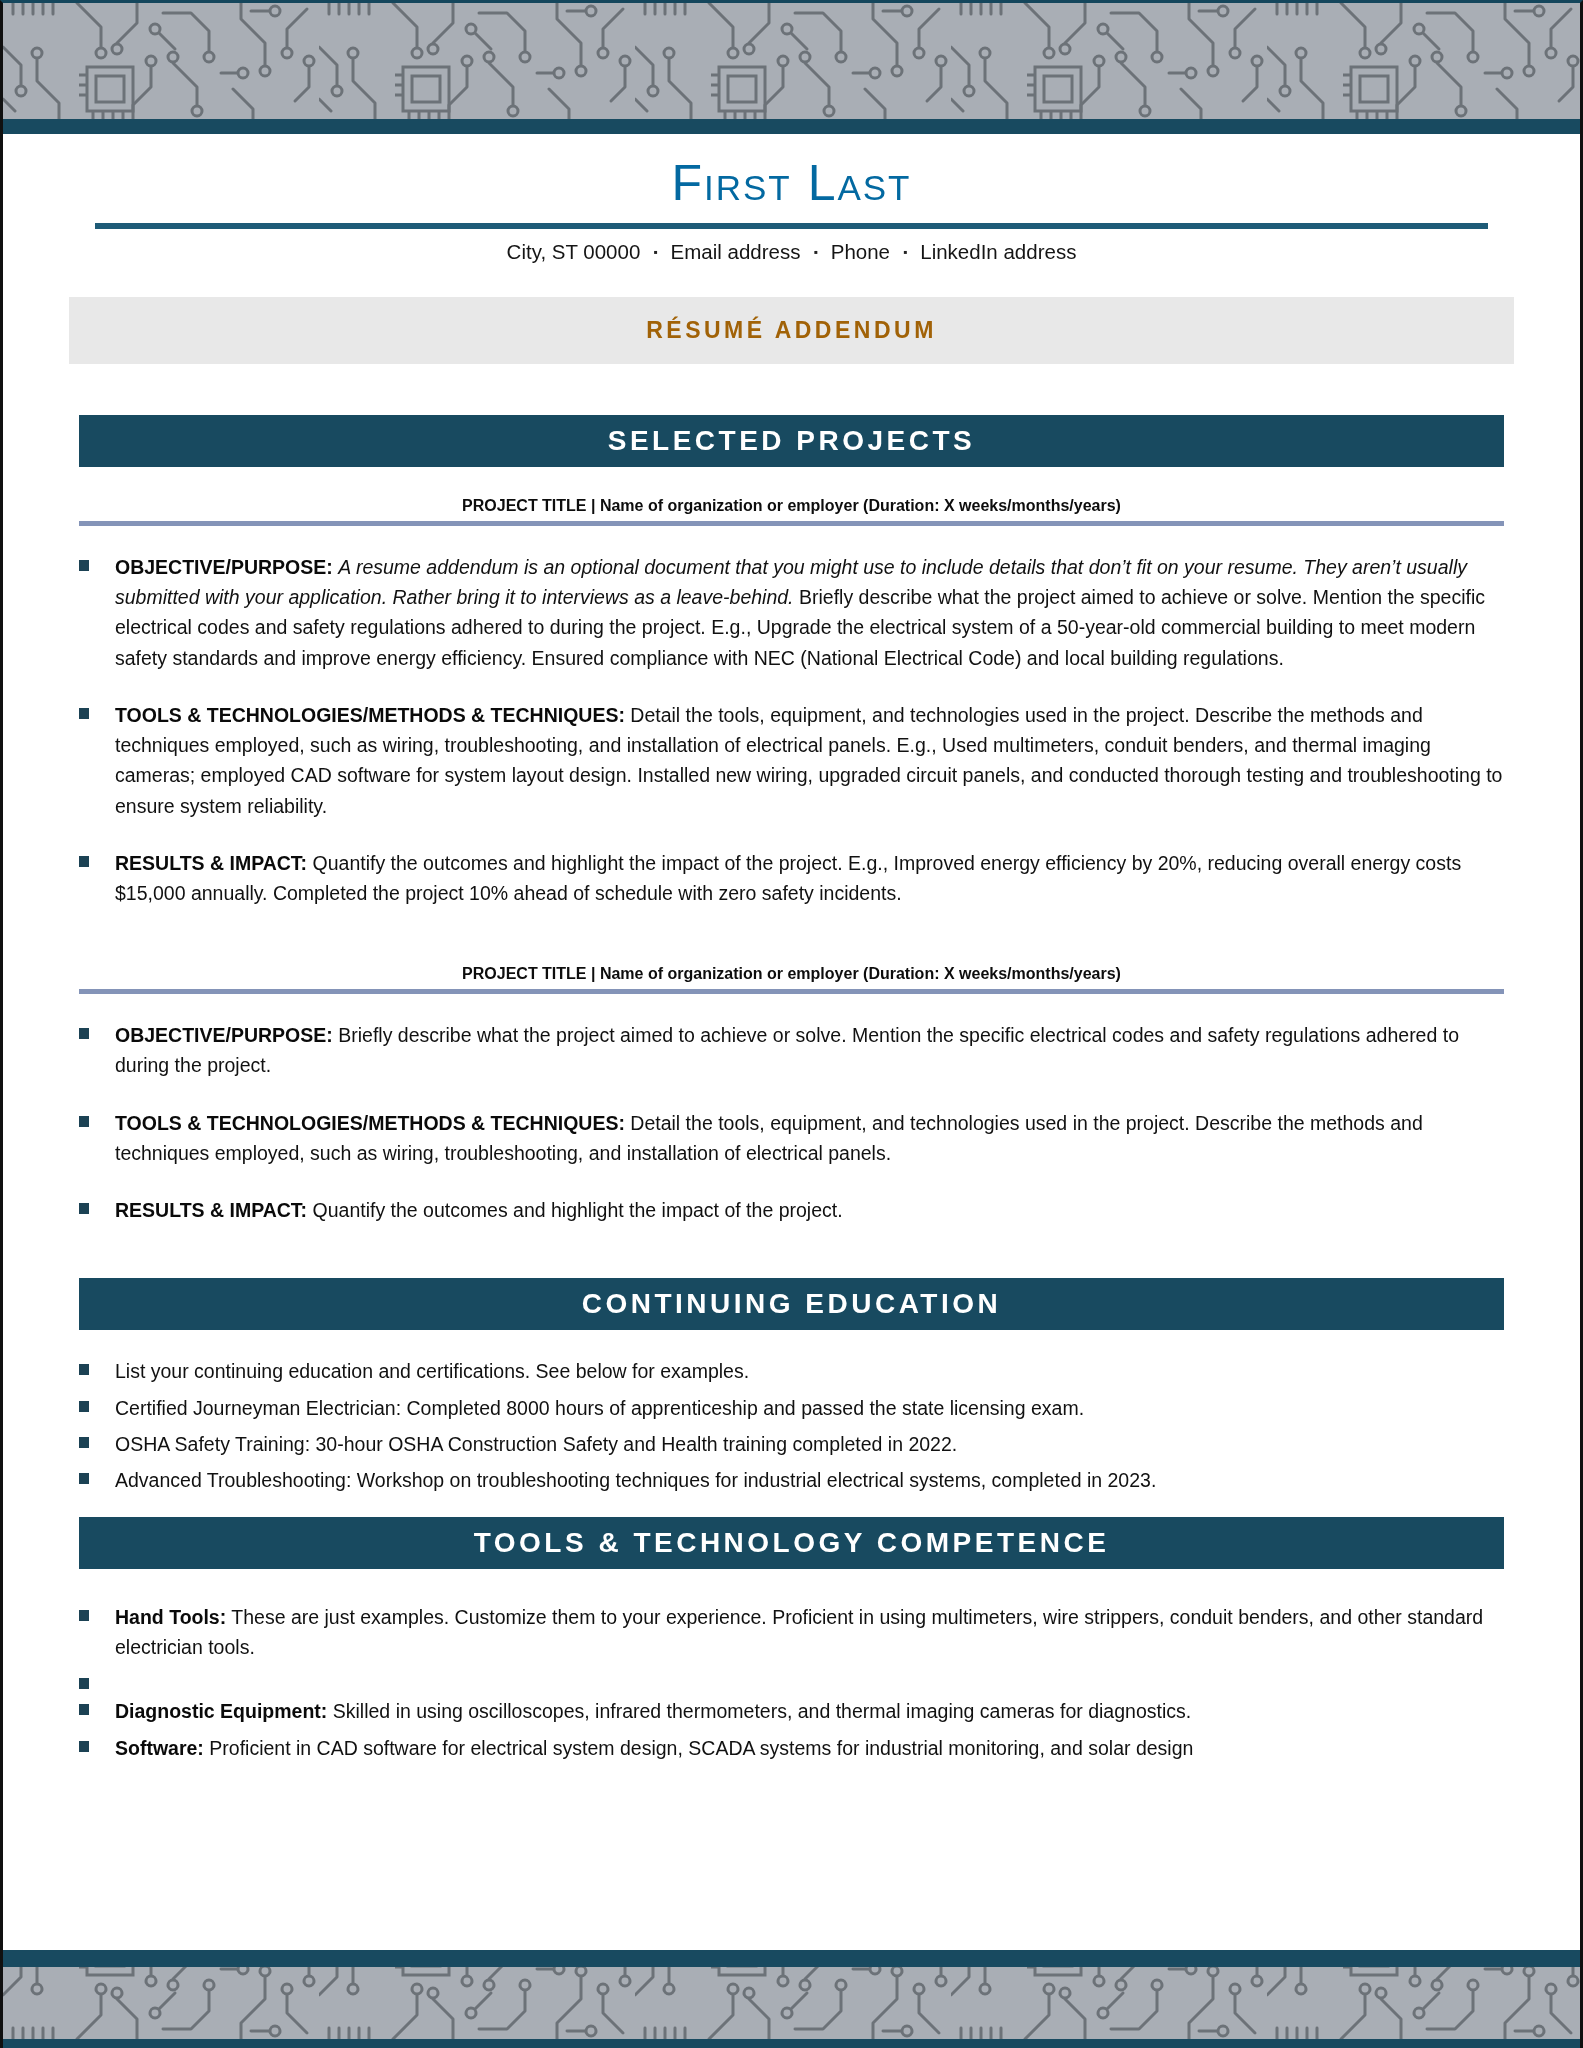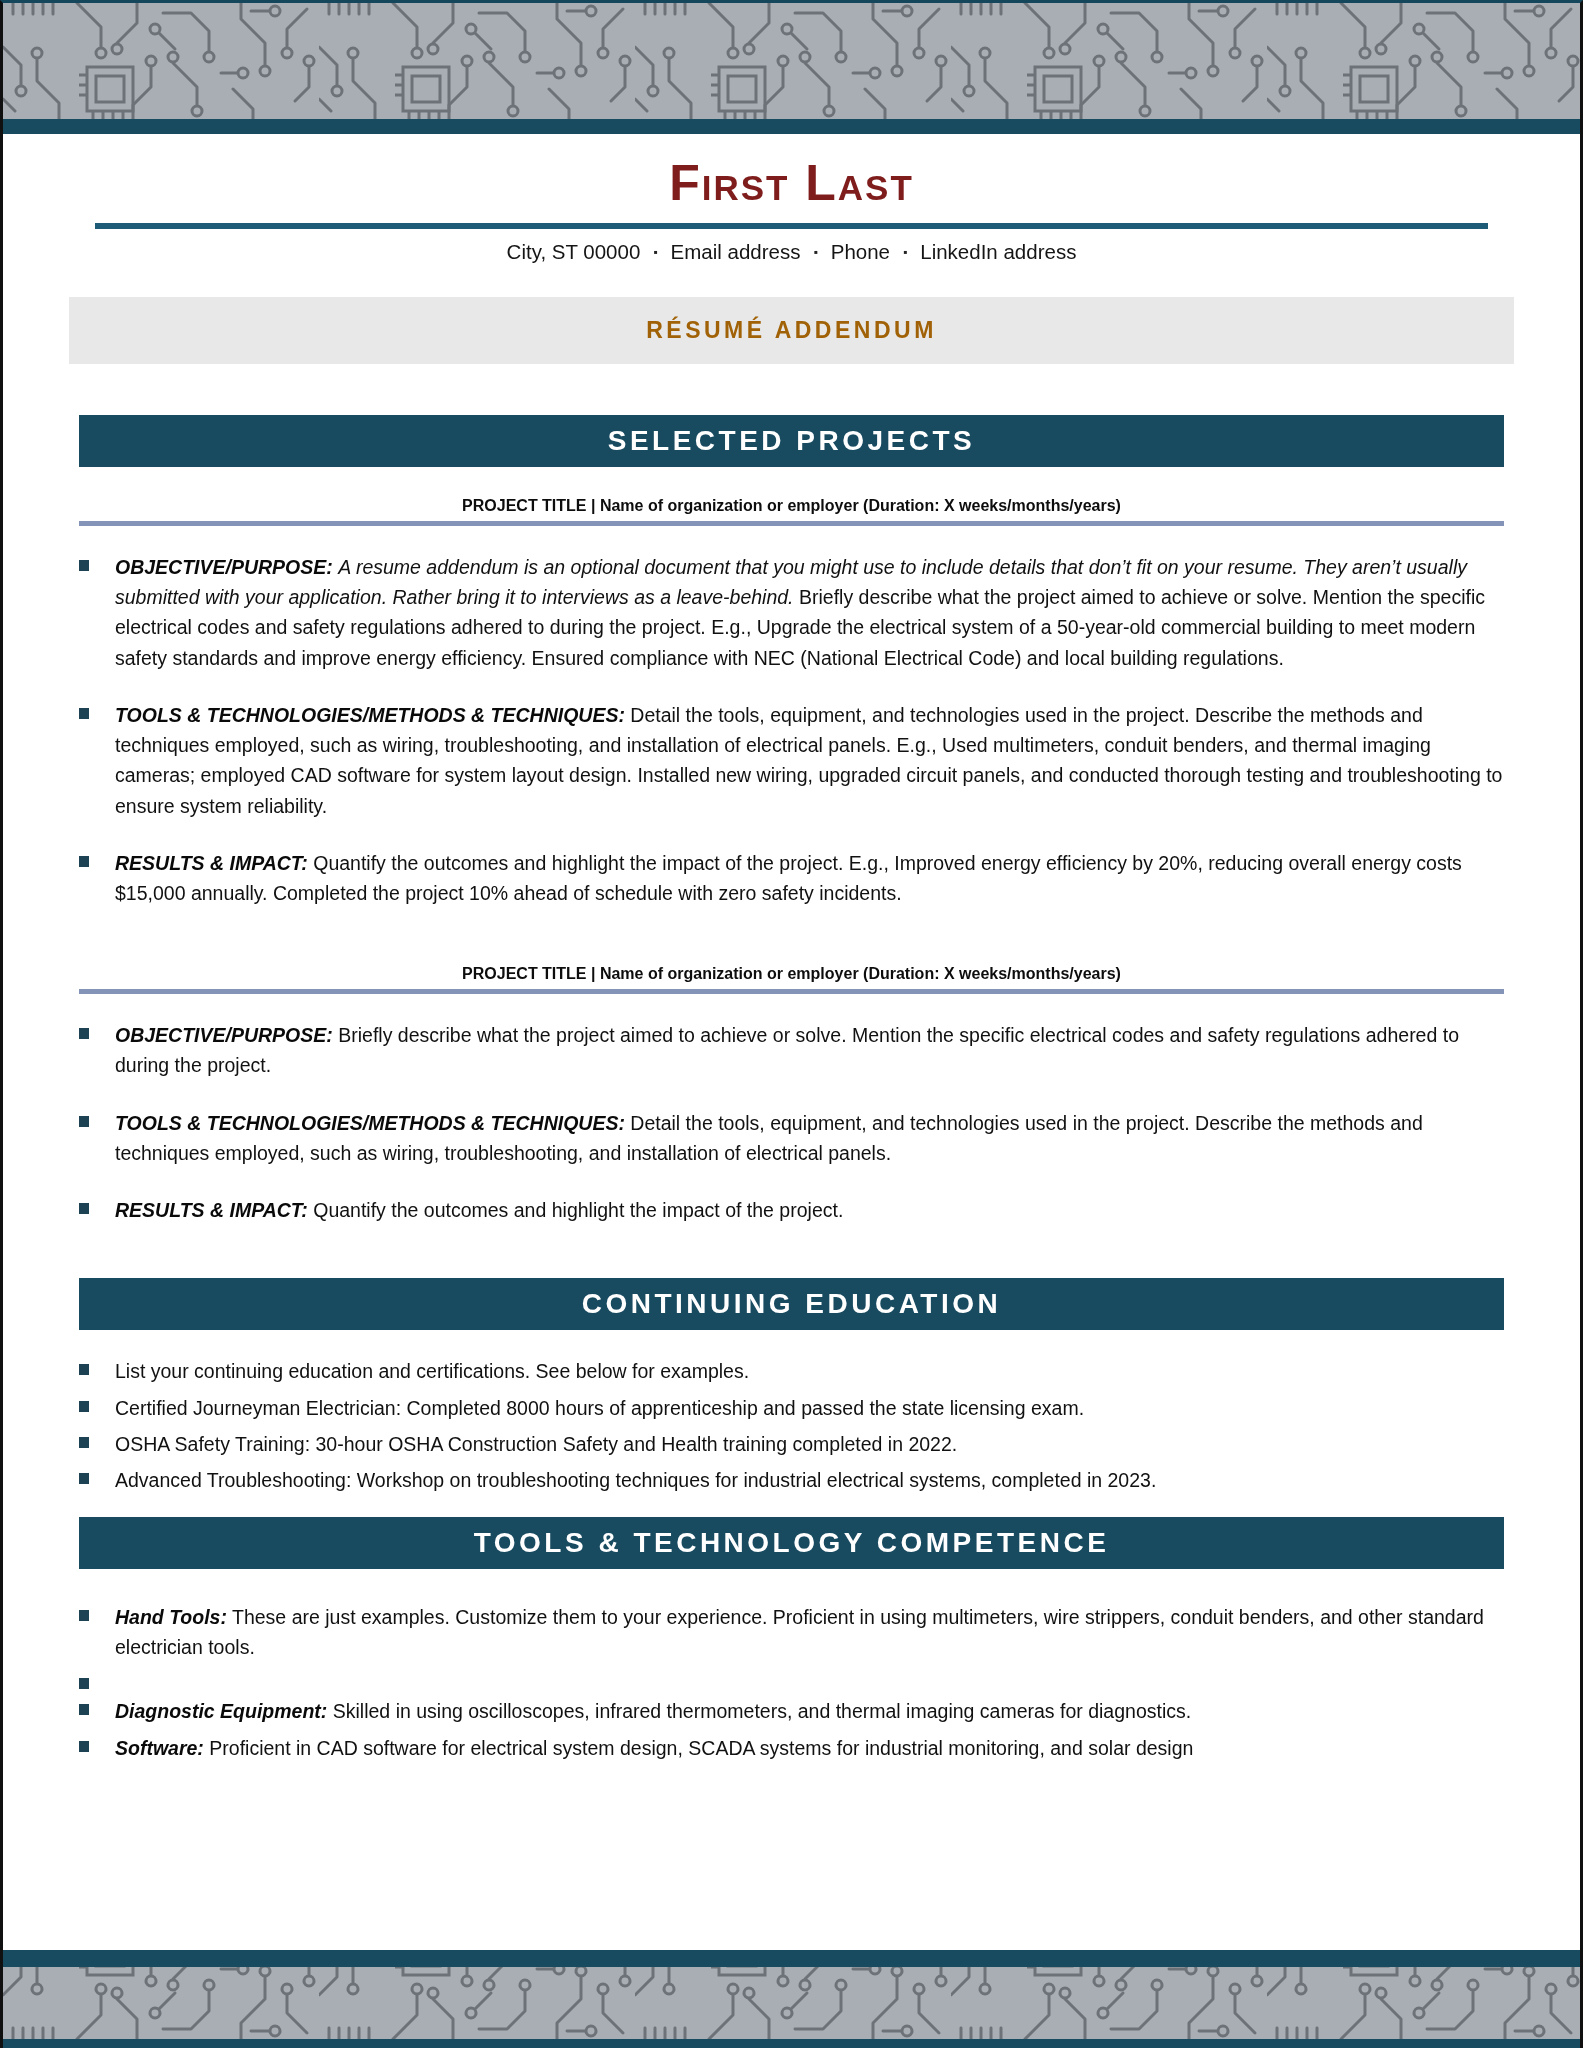--- a/index.html
+++ b/index.html
@@ -26,24 +26,24 @@
   .teal-bar.hdr { height: 15px; }
   .teal-bar.ftr-top { height: 17px; }
   .teal-bar.ftr-bottom { height: 9px; }
 
   
   .name {
     margin-top: 22px;
     text-align: center;
     font-size: 50px;
     line-height: 1.1;
-    font-weight: bold;
+    font-weight: normal;
     font-variant: small-caps;
     letter-spacing: 2px;
-    color: #7f1d1d;
+    color: #0369a1;
   }
   .name-rule { height: 6px; background: #1e5b77; margin: 12px 92px 0; }
   .contact {
     margin-top: 11px;
     text-align: center;
     font-size: 20.5px;
     color: #151515;
   }
   .contact .sep {
     display: inline-block;
@@ -100,21 +100,21 @@
     height: 11px;
     background: #1c4254;
     margin-top: 8px;
   }
   .bullet-body {
     margin-left: 26px;
     font-size: 19.5px;
     line-height: 1.55;
     color: #111111;
   }
-  .bullet-body strong { font-weight: bold; color: #0a0a0a; font-style: italic; }
+  .bullet-body strong { font-weight: bold; color: #0a0a0a; }
   .bullet-body em { }
 
   ul.simple { margin-top: 26px; }
   ul.simple li { margin-bottom: 6px; }
   ul.tools-list { margin-top: 33px; }
   ul.tools-list li { margin-bottom: 7px; }
 
   
   .footer { margin-top: auto; }
   .pcb-flip { transform: scaleY(-1); }

